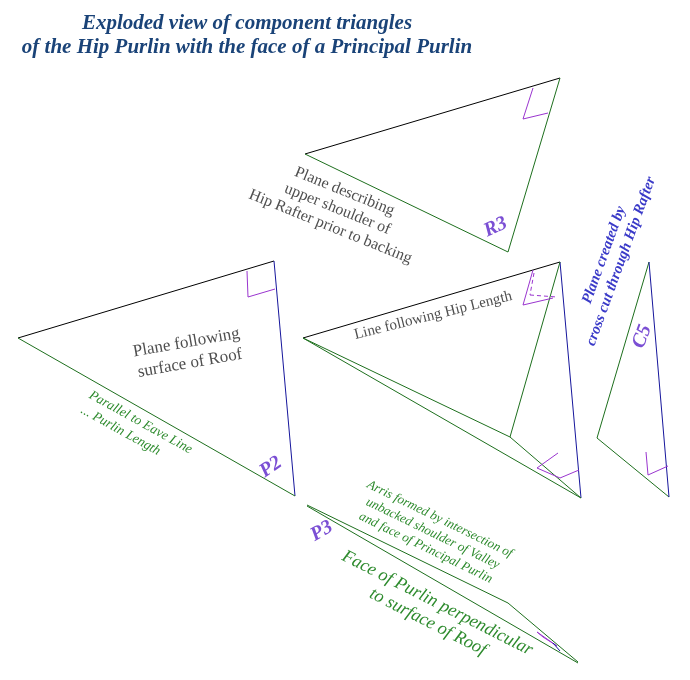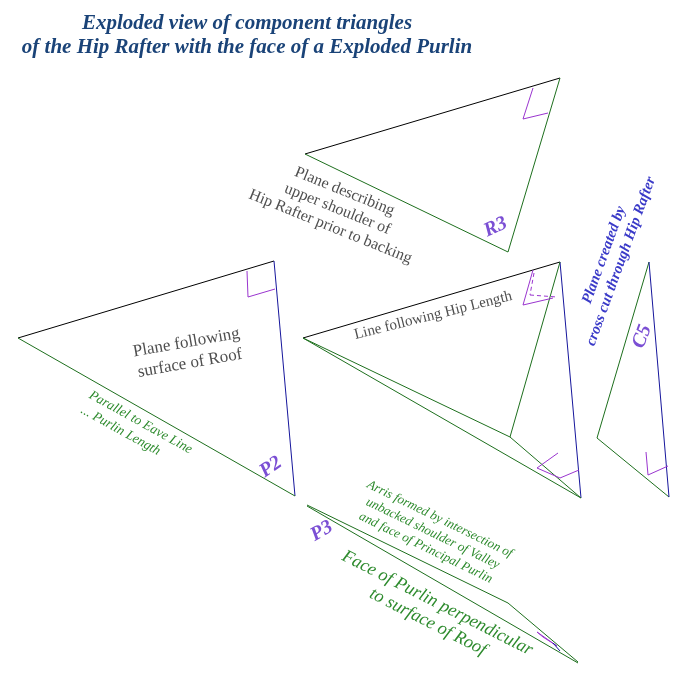--- a/index.html
+++ b/index.html
@@ -84,21 +84,21 @@
       <polyline class="green" points="307,505 508,603"></polyline>
       <polyline class="green" points="508,603 578,662"></polyline>
       <polyline class="green" points="307,506 578,663"></polyline>
       <polyline class="purple" points="537,632 557,646 543,637 537,632"></polyline>
       <polyline class="blue" points="553,643 560,651"></polyline>
     </g>
   </svg>
 
   <div class="title">
     <div>Exploded view of component triangles</div>
-    <div>of the Hip Rafter with the face of a Exploded Purlin</div>
+    <div>of the Hip Purlin with the face of a Principal Purlin</div>
   </div>
 
   <div class="cap gray cap-r3">
     <div>Plane describing</div>
     <div>upper shoulder of</div>
     <div>Hip Rafter prior to backing</div>
   </div>
 
   <div class="cap gray cap-p2">
     <div>Plane following</div>

